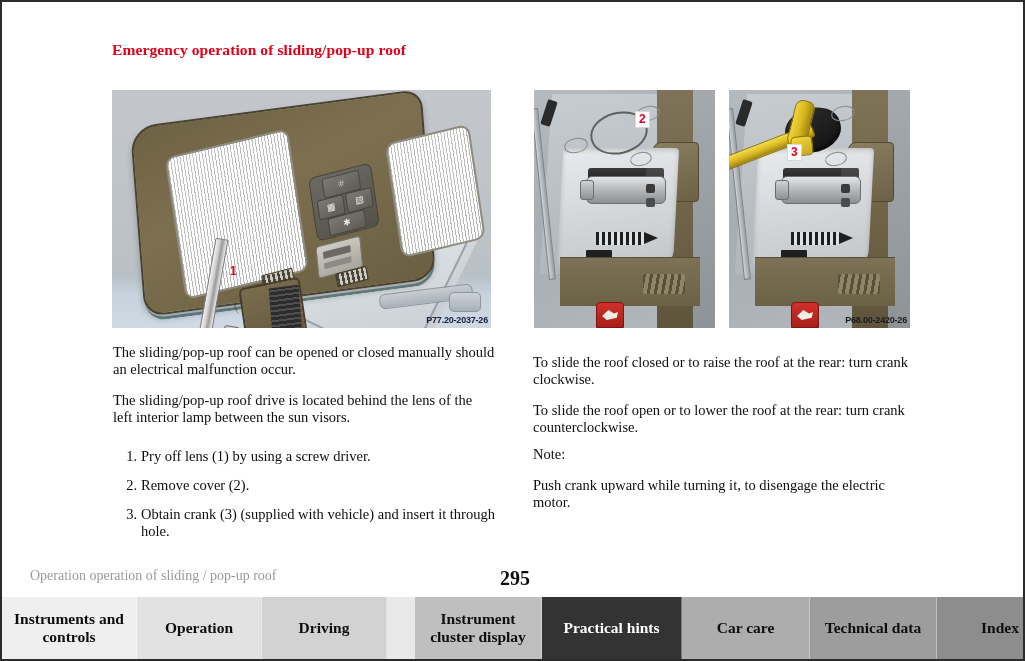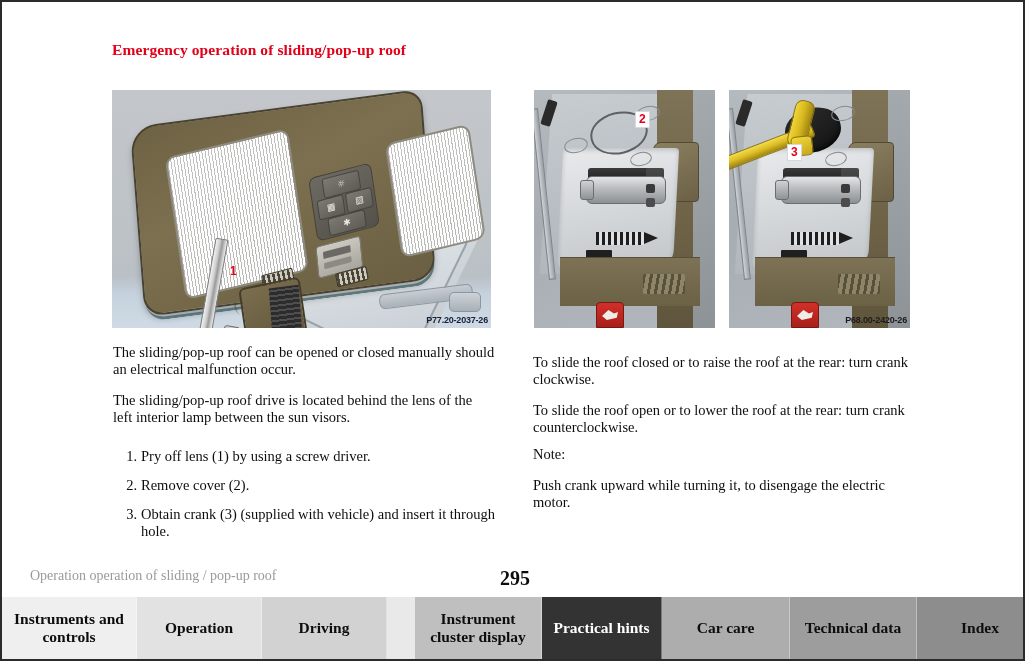--- a/index.html
+++ b/index.html
@@ -680,18 +680,18 @@
 
     <div class="footer-title">Operation operation of sliding / pop-up roof</div>
     <div class="footer-page">295</div>
   </div>
 
   <div class="tabbar">
     <div class="tab" style="background: rgb(239, 239, 239); width: 135px;">Instruments and controls</div>
     <div class="tab" style="background: rgb(226, 226, 226); width: 125px;">Operation</div>
     <div class="tab" style="background: rgb(210, 210, 210); width: 125px;">Driving</div>
     <div class="tab" style="background: rgb(191, 191, 191); width: 127px; margin-left: 28px;">Instrument cluster display</div>
-    <div class="tab active" style="background: rgb(51, 51, 51); width: 120px;">Practical hints</div>
+    <div class="tab active" style="background: rgb(51, 51, 51); width: 140px;">Practical hints</div>
     <div class="tab" style="background: rgb(173, 173, 173); width: 128px;">Car care</div>
     <div class="tab" style="background: rgb(157, 157, 157); width: 127px;">Technical data</div>
     <div class="tab" style="background: rgb(141, 141, 141); width: 126px;">Index</div>
   </div>
 </div>
 
 </body></html>

